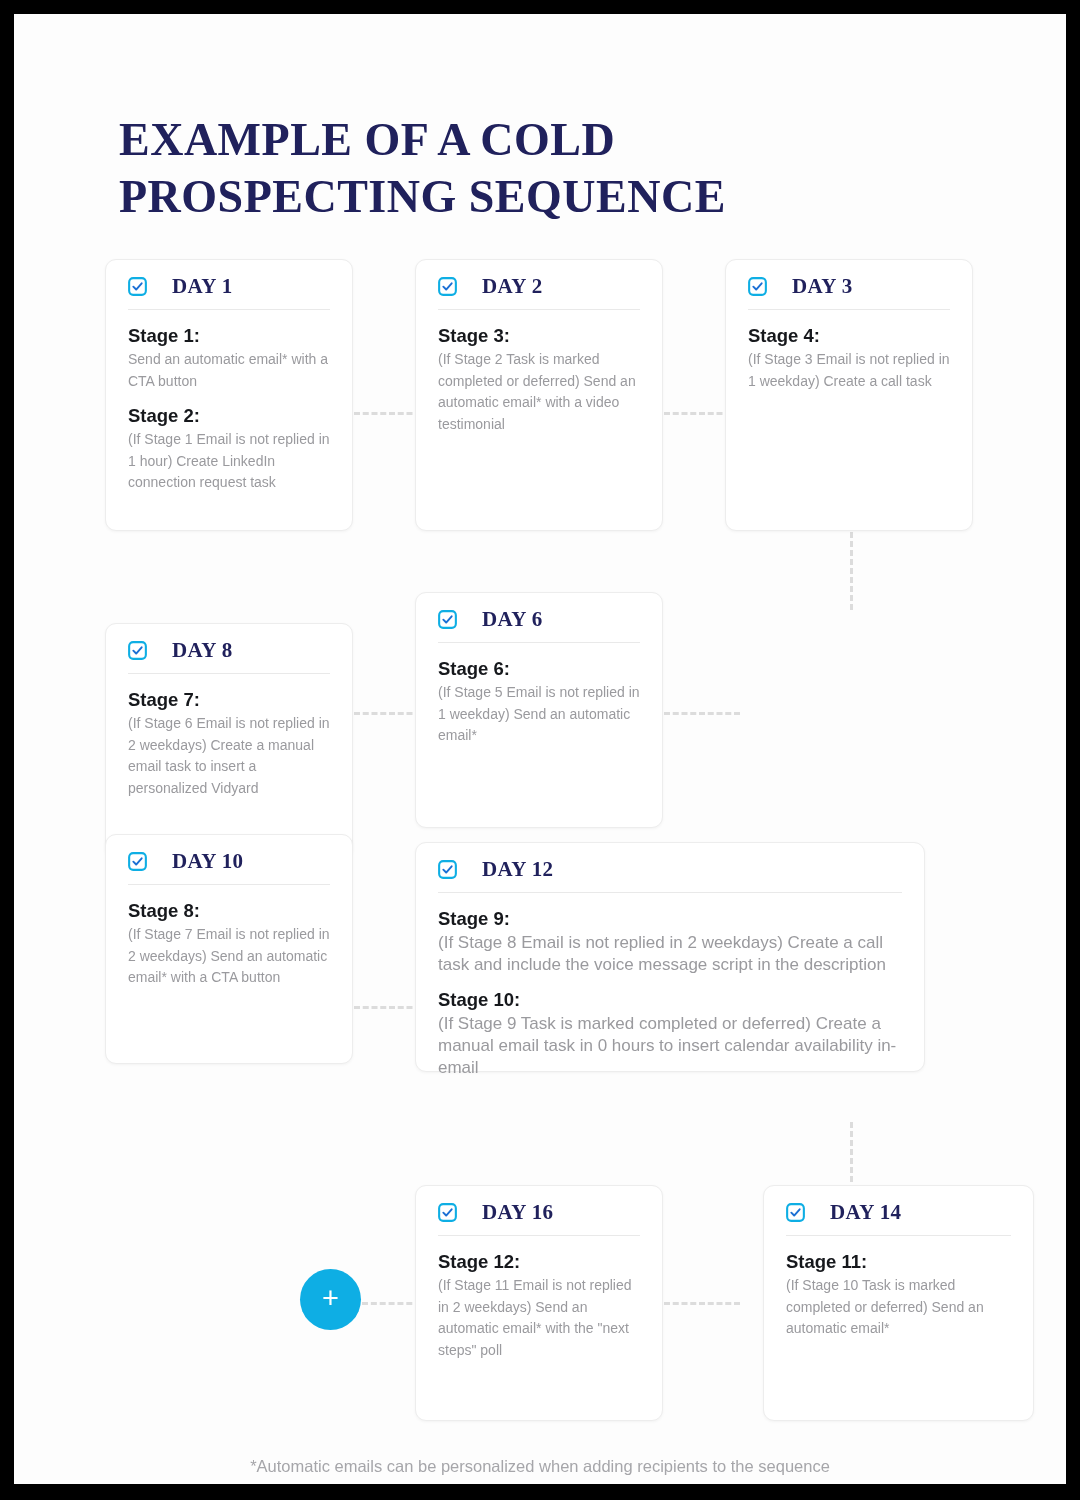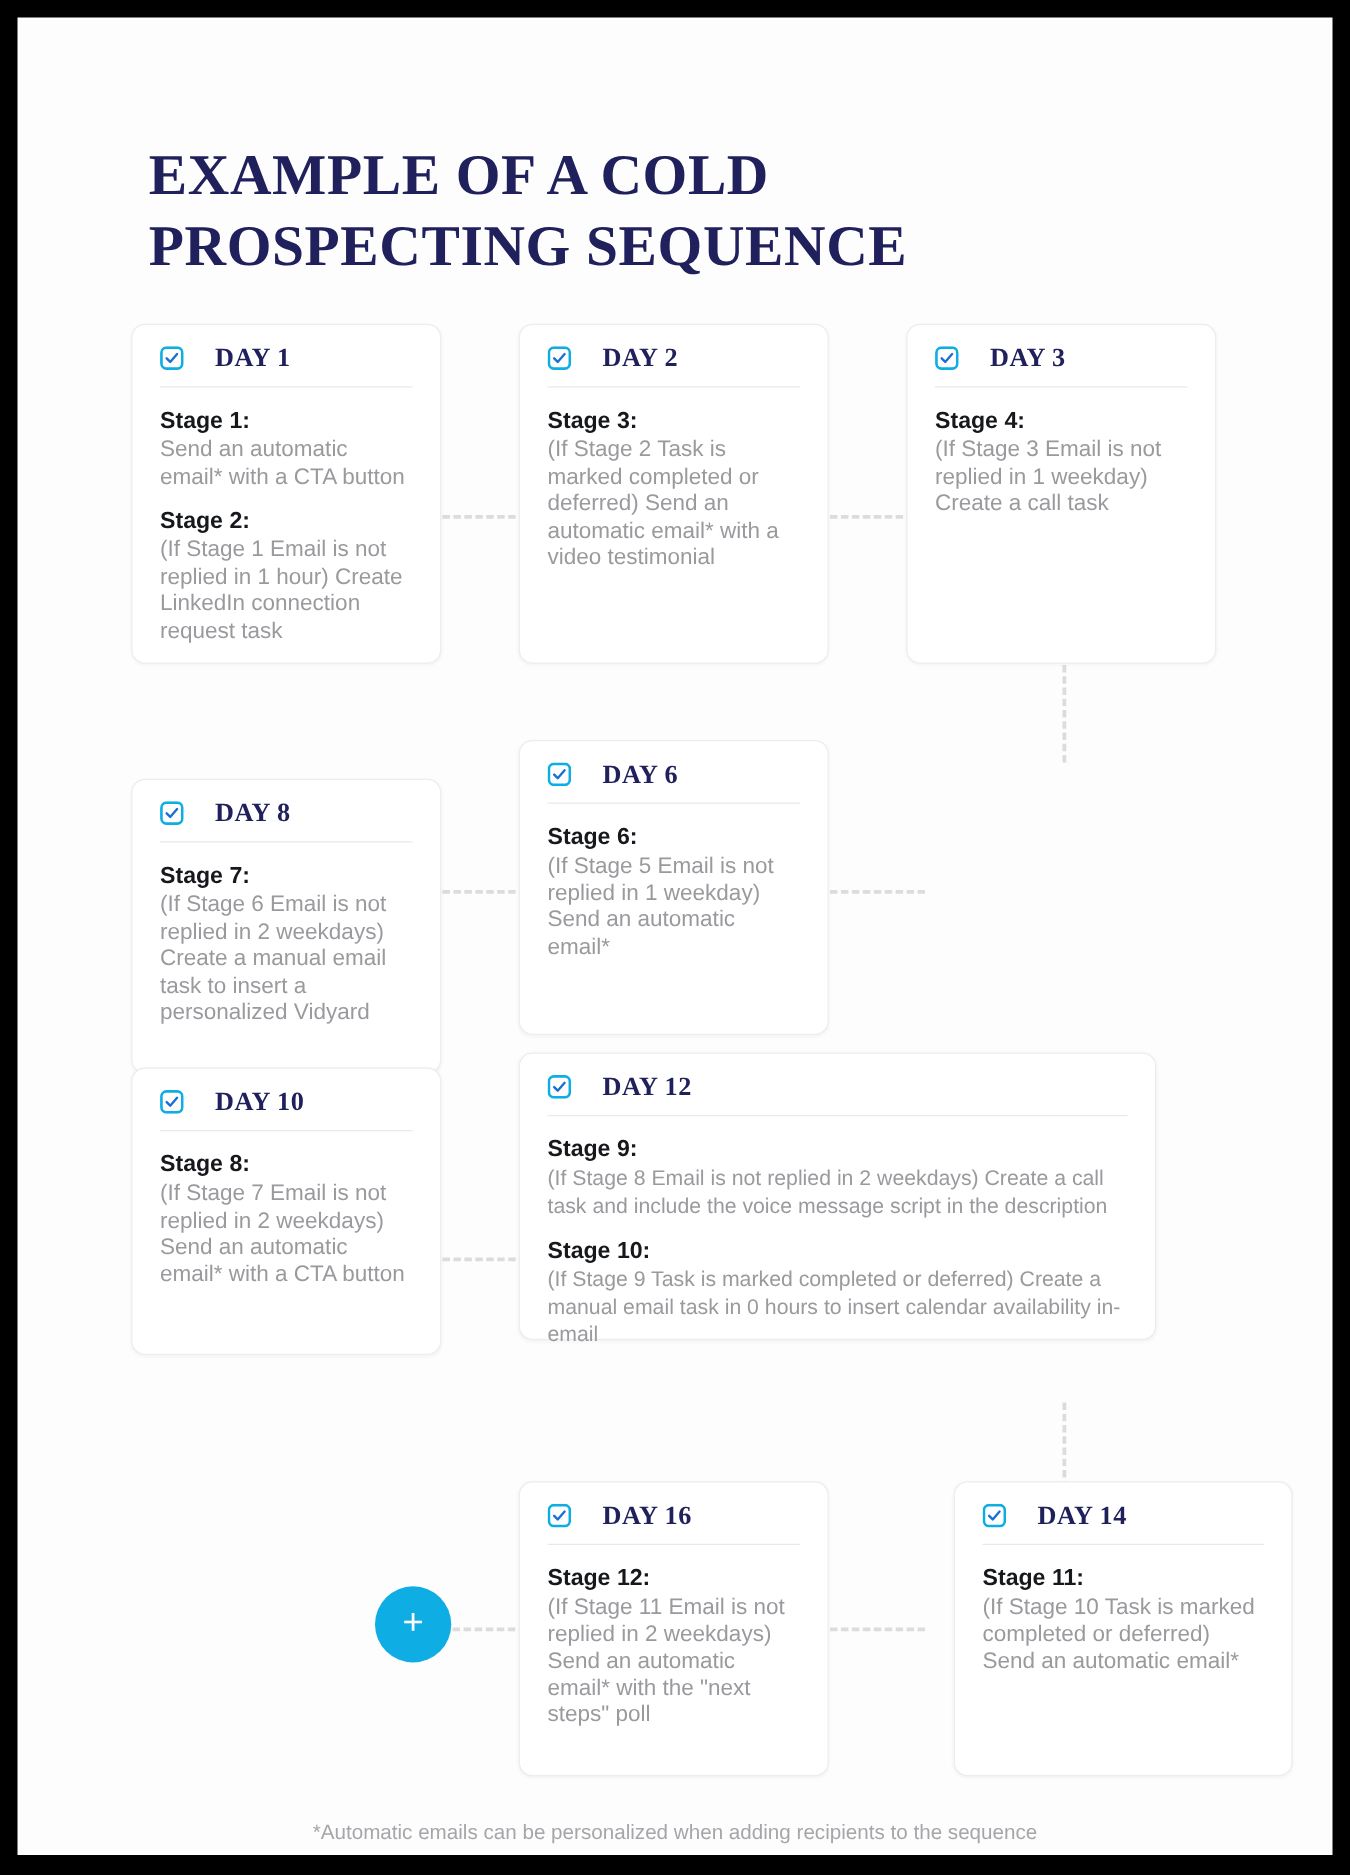--- a/index.html
+++ b/index.html
@@ -102,21 +102,21 @@
     font-family: "Liberation Sans", sans-serif;
     font-weight: 700;
     font-size: 18.5px;
     line-height: 24px;
     color: #16181c;
     margin-bottom: 1px;
   }
   .stage-body {
     font-family: "Liberation Sans", sans-serif;
     font-weight: 400;
-    font-size: 18px;
+    font-size: 14px;
     line-height: 21.5px;
     color: #9a9a9e;
   }
 
   
   .card.wide .stage-body { font-size: 17px; line-height: 22px; }
 
   
   #plus-button {
     position: absolute;
@@ -251,21 +251,21 @@
       <span class="day-label">DAY 6</span>
     </div>
     <div class="divider"></div>
     <div class="stage">
       <div class="stage-title">Stage 6:</div>
       <div class="stage-body">(If Stage 5 Email is not replied in 1 weekday) Send an automatic email*</div>
     </div>
   </div>
 
 
-  <div class="card" style="left:91px; top:840px; width:248px; height:230px;">
+  <div class="card" style="left:91px; top:820px; width:248px; height:230px;">
     <div class="card-head">
       <svg class="chk" viewBox="0 0 20 20">
         <rect x="1.2" y="1.2" width="17.6" height="17.6" rx="4.2" fill="#ffffff" stroke="#0eaee4" stroke-width="2.2"></rect>
         <path d="M5.6 10.2 L8.6 13.2 L14.4 6.6" fill="none" stroke="#1a6fd4" stroke-width="2" stroke-linecap="round" stroke-linejoin="round"></path>
       </svg>
       <span class="day-label">DAY 10</span>
     </div>
     <div class="divider"></div>
     <div class="stage">
       <div class="stage-title">Stage 8:</div>

